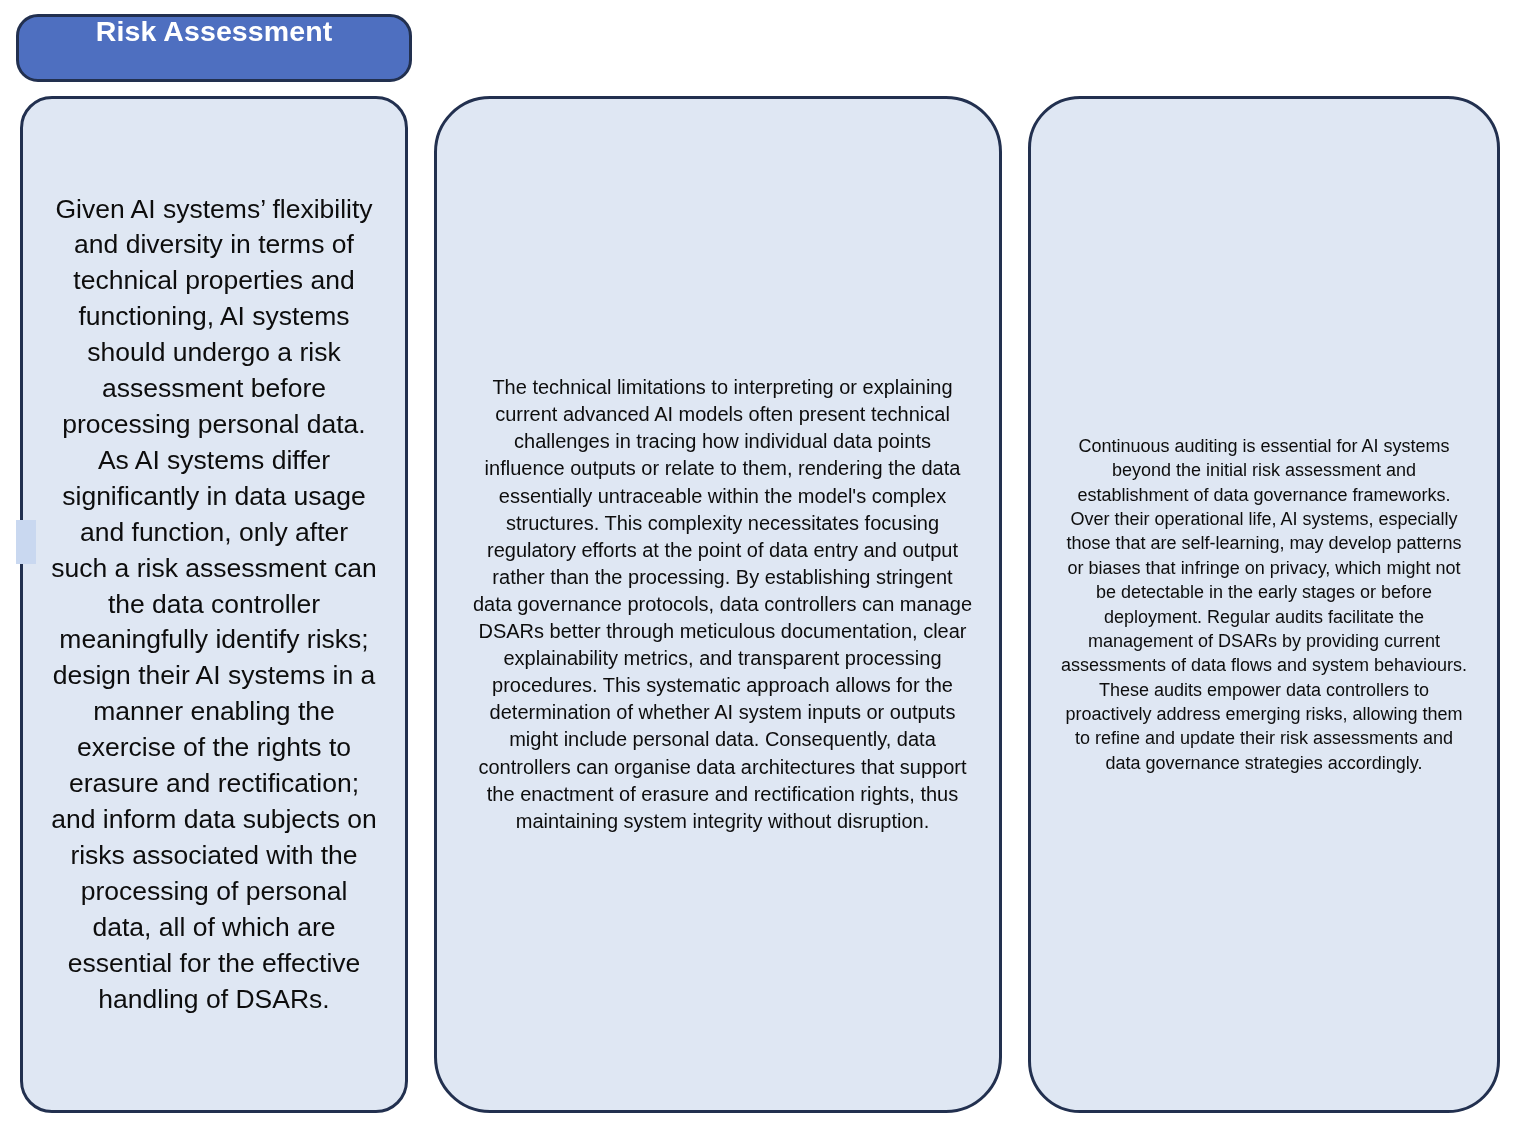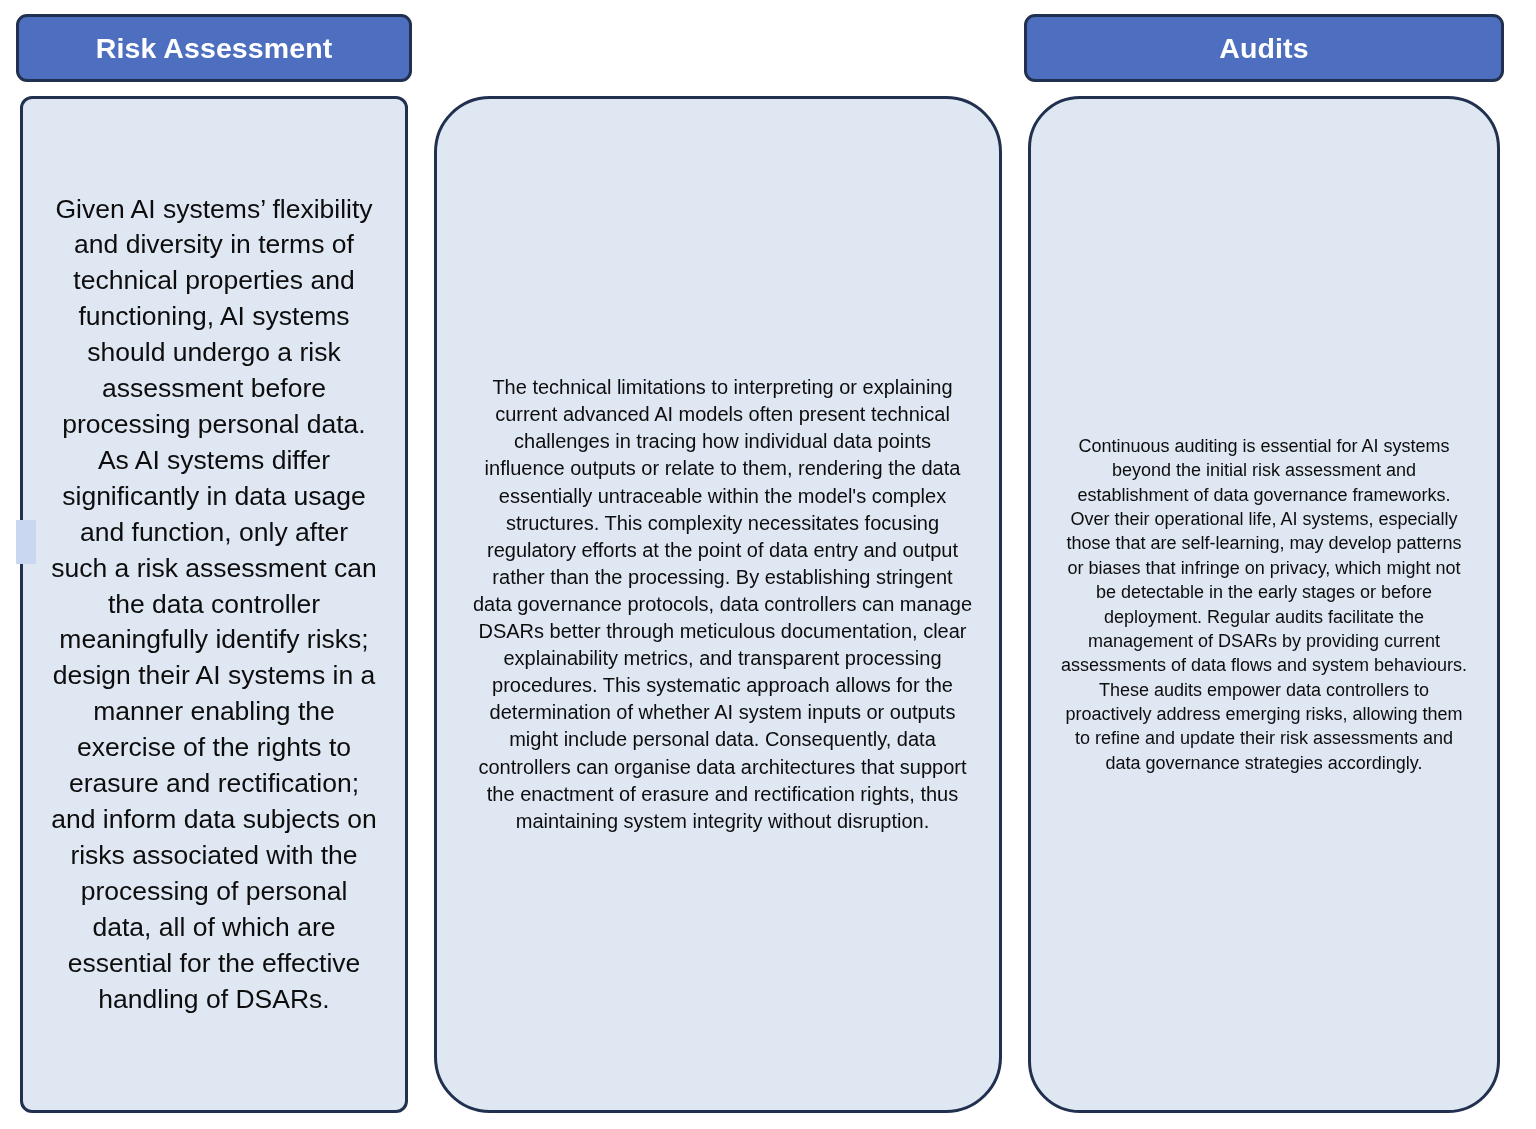--- a/index.html
+++ b/index.html
@@ -35,23 +35,22 @@
 
   .header-box {
     position: absolute;
     top: 14px;
     left: 2px;
     right: 2px;
     height: 68px;
     box-sizing: border-box;
     background: #4E6FC0;
     border: 3px solid #22304F;
-    border-radius: 11px;
+    border-radius: 22px;
     display: flex;
-    align-items: center;
     justify-content: center;
   }
 
   .header-title {
     color: #ffffff;
     font-size: 28.5px;
     font-weight: bold;
     letter-spacing: 0.1px;
     line-height: 1;
     white-space: nowrap;
@@ -59,21 +58,21 @@
 
   .body-box {
     position: absolute;
     top: 96px;
     left: 6px;
     right: 6px;
     bottom: 16px;
     box-sizing: border-box;
     background: #DFE7F3;
     border: 3px solid #22304F;
-    border-radius: 12px;
+    border-radius: 32px;
     display: flex;
     align-items: center;
     justify-content: center;
     padding: 16px 22px;
   }
   .col-2 .body-box { border-radius: 56px; }
   .col-3 .body-box { border-radius: 52px; }
 
   .body-text {
     color: #0d0d0d;
@@ -111,23 +110,20 @@
     </div>
   </div>
 
   <div class="column col-2">
     <div class="body-box">
       <p class="body-text">The technical limitations to interpreting or explaining current advanced AI models often present technical challenges in tracing how individual data points influence outputs or relate to them, rendering the data essentially untraceable within the model's complex structures. This complexity necessitates focusing regulatory efforts at the point of data entry and output rather than the processing. By establishing stringent data governance protocols, data controllers can manage DSARs better through meticulous documentation, clear explainability metrics, and transparent processing procedures. This systematic approach allows for the determination of whether AI system inputs or outputs might include personal data. Consequently, data controllers can organise data architectures that support the enactment of erasure and rectification rights, thus maintaining system integrity without disruption.</p>
     </div>
   </div>
 
   <div class="column col-3">
-    <div class="header-box">
-      <span class="header-title">Audits</span>
-    </div>
     <div class="body-box">
       <p class="body-text">Continuous auditing is essential for AI systems beyond the initial risk assessment and establishment of data governance frameworks. Over their operational life, AI systems, especially those that are self-learning, may develop patterns or biases that infringe on privacy, which might not be detectable in the early stages or before deployment. Regular audits facilitate the management of DSARs by providing current assessments of data flows and system behaviours. These audits empower data controllers to proactively address emerging risks, allowing them to refine and update their risk assessments and data governance strategies accordingly.</p>
     </div>
   </div>
 
   <div class="edge-artifact"></div>
 
 </div>
 
 </body></html>

